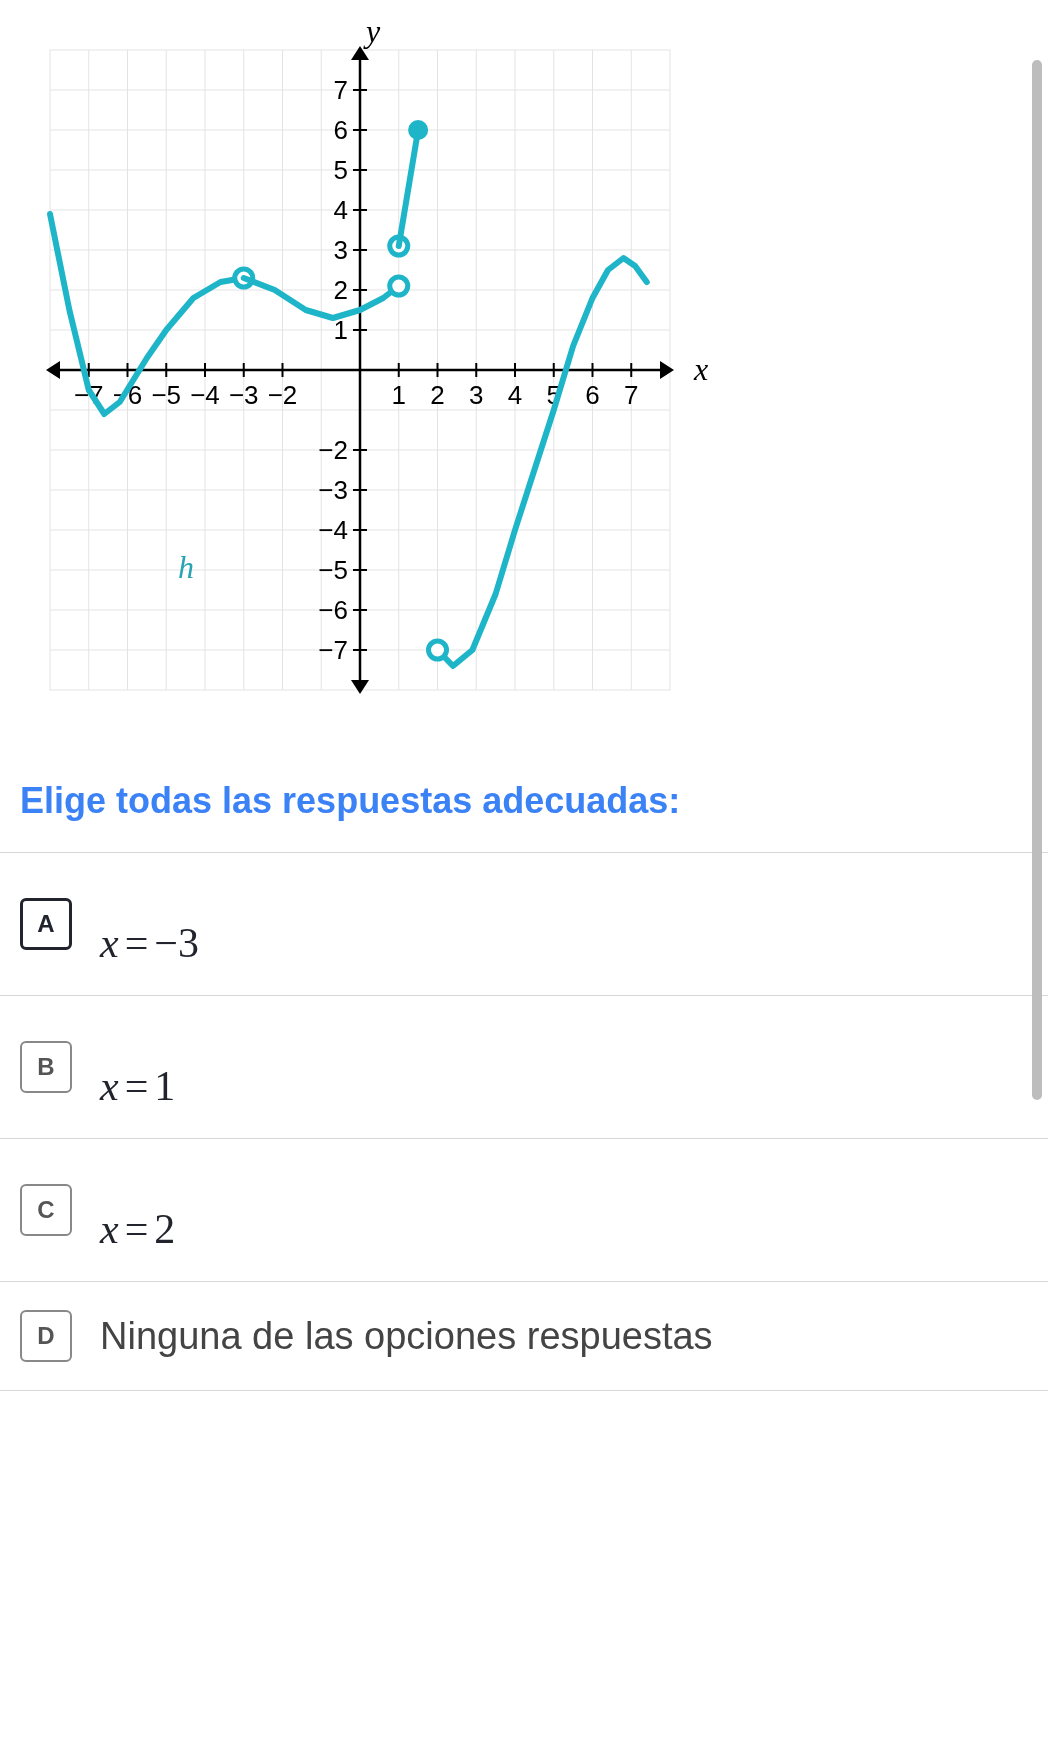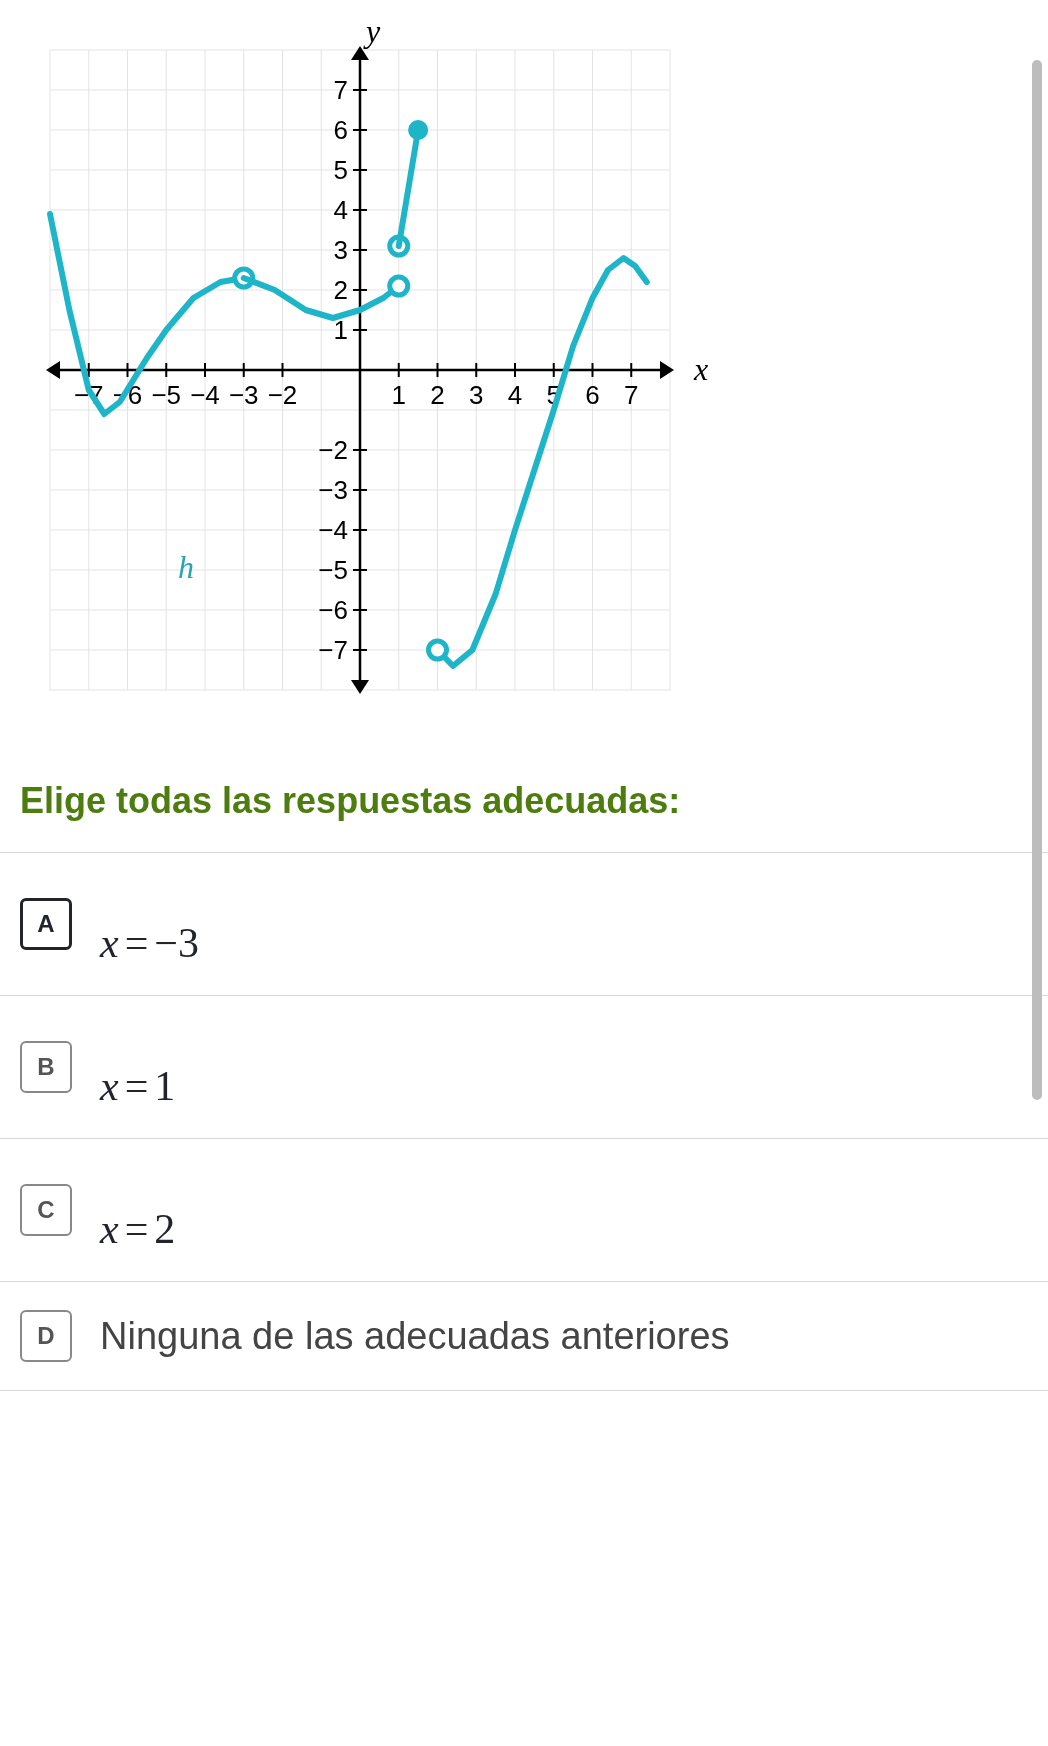--- a/index.html
+++ b/index.html
@@ -17,21 +17,21 @@
     font-size: 39px;
     line-height: 1.35;
     color: #555a66;
     font-weight: 600;
     margin-bottom: 50px;
   }
   .var-x, .var-h, .var-y, .eq { font-family: "Times New Roman", Georgia, serif; font-style: italic; }
   .instruction {
     font-size: 36px;
     font-weight: 700;
-    color: #4d7c0f;
+    color: #3b82f6;
     margin-bottom: 30px;
   }
   .options { border-top: 1px solid #d6d8da; }
   .option {
     display: flex;
     align-items: center;
     gap: 28px;
     padding: 28px 20px;
     border-bottom: 1px solid #d6d8da;
     cursor: pointer;
@@ -200,15 +200,15 @@
     <div class="option">
       <div class="opt-box">B</div>
       <div class="opt-label"><span>x</span><span class="eq-sign">=</span><span style="font-style: normal;">1</span></div>
     </div>
     <div class="option">
       <div class="opt-box">C</div>
       <div class="opt-label"><span>x</span><span class="eq-sign">=</span><span style="font-style: normal;">2</span></div>
     </div>
     <div class="option">
       <div class="opt-box">D</div>
-      <div class="opt-label-plain">Ninguna de las adecuadas anteriores</div>
+      <div class="opt-label-plain">Ninguna de las opciones respuestas</div>
     </div>
   </div>
 
 </body></html>

